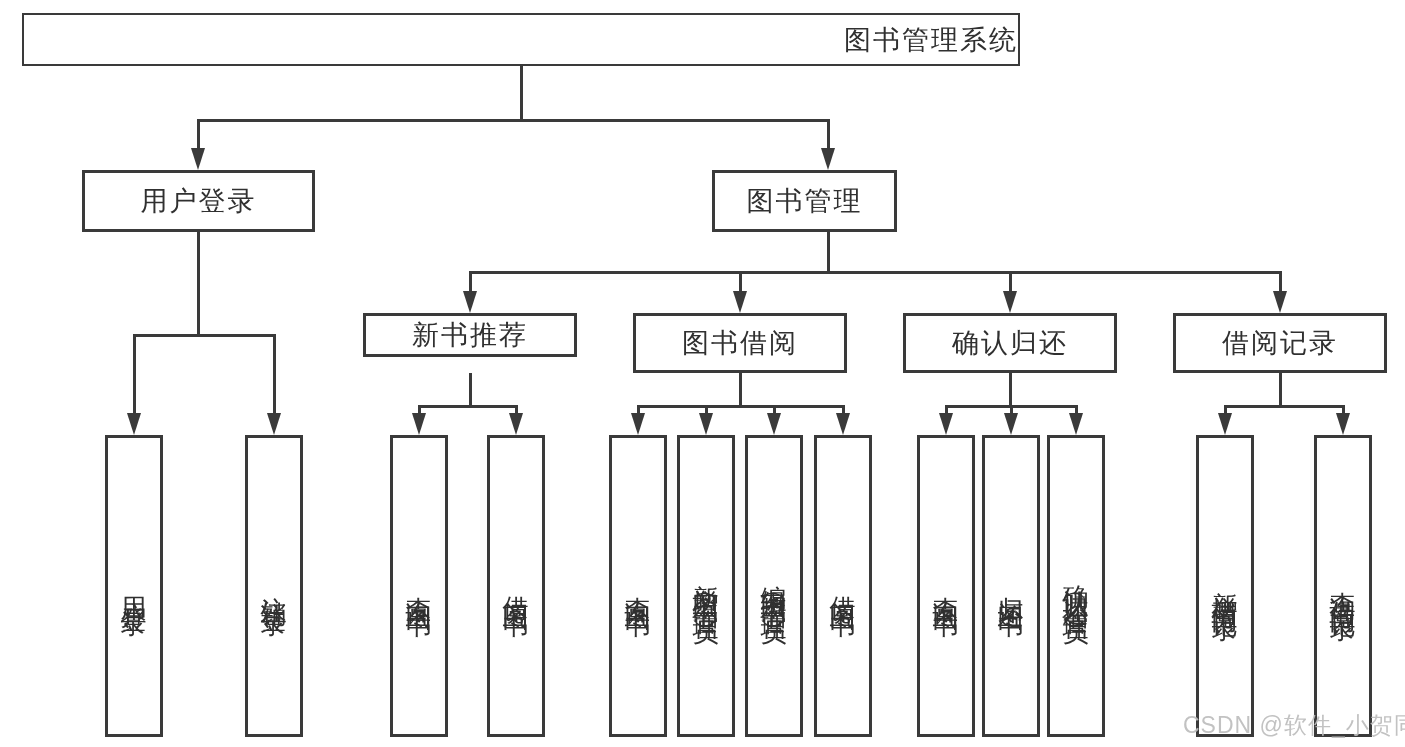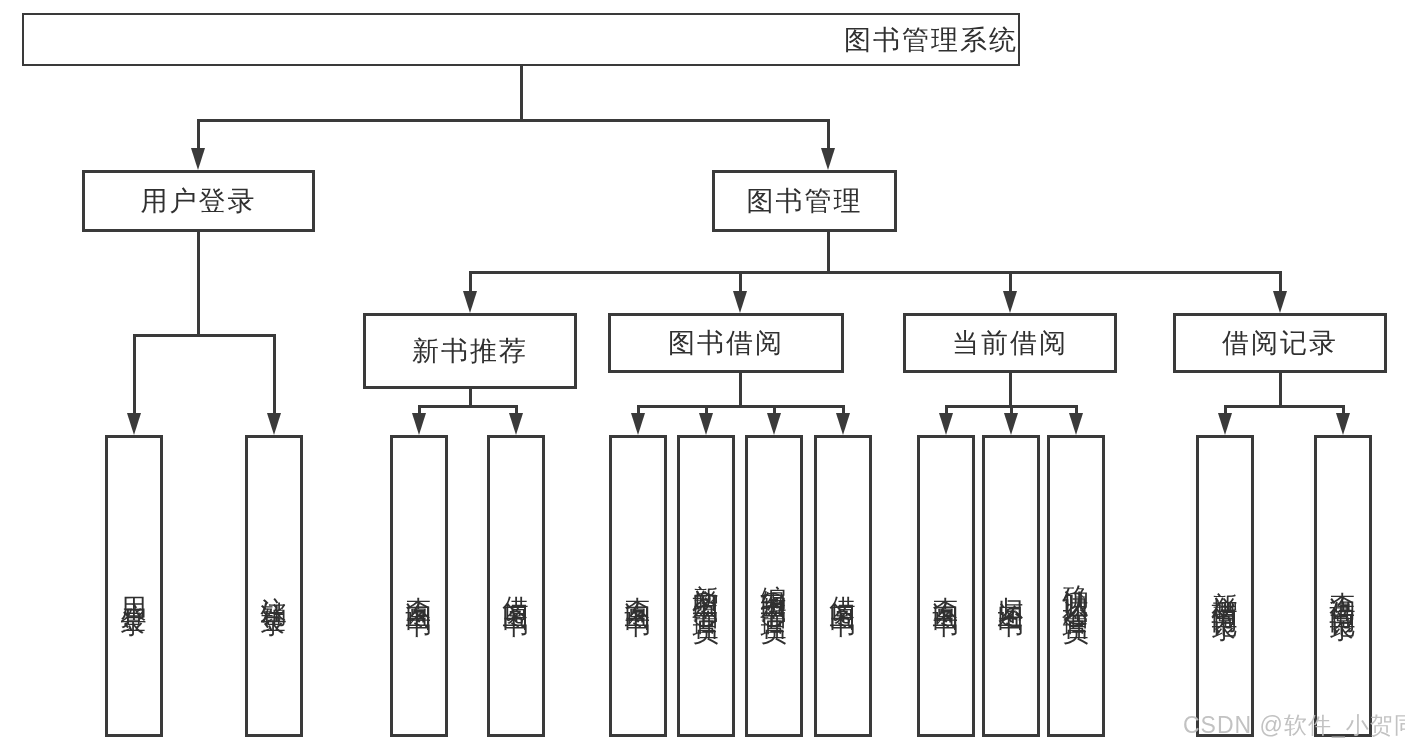--- a/index.html
+++ b/index.html
@@ -111,28 +111,28 @@
     <span>图书管理系统</span>
   </div>
 
   <div class="node" style="left:82px;top:170px;width:233px;height:62px">
     <span>用户登录</span>
   </div>
   <div class="node" style="left:712px;top:170px;width:185px;height:62px">
     <span>图书管理</span>
   </div>
 
-  <div class="node" style="left:363px;top:313px;width:214px;height:76px">
+  <div class="node" style="left:363px;top:313px;width:214px;height:44px">
     <span>新书推荐</span>
   </div>
-  <div class="node" style="left:608px;top:313px;width:236px;height:60px">
+  <div class="node" style="left:633px;top:313px;width:214px;height:60px">
     <span>图书借阅</span>
   </div>
   <div class="node" style="left:903px;top:313px;width:214px;height:60px">
-    <span>当前借阅</span>
+    <span>确认归还</span>
   </div>
   <div class="node" style="left:1173px;top:313px;width:214px;height:60px">
     <span>借阅记录</span>
   </div>
 
   <div class="leaf" style="left:105px">
     <span class="vtext">用户登录</span>
   </div>
   <div class="leaf" style="left:245px">
     <span class="vtext">注销登录</span>

